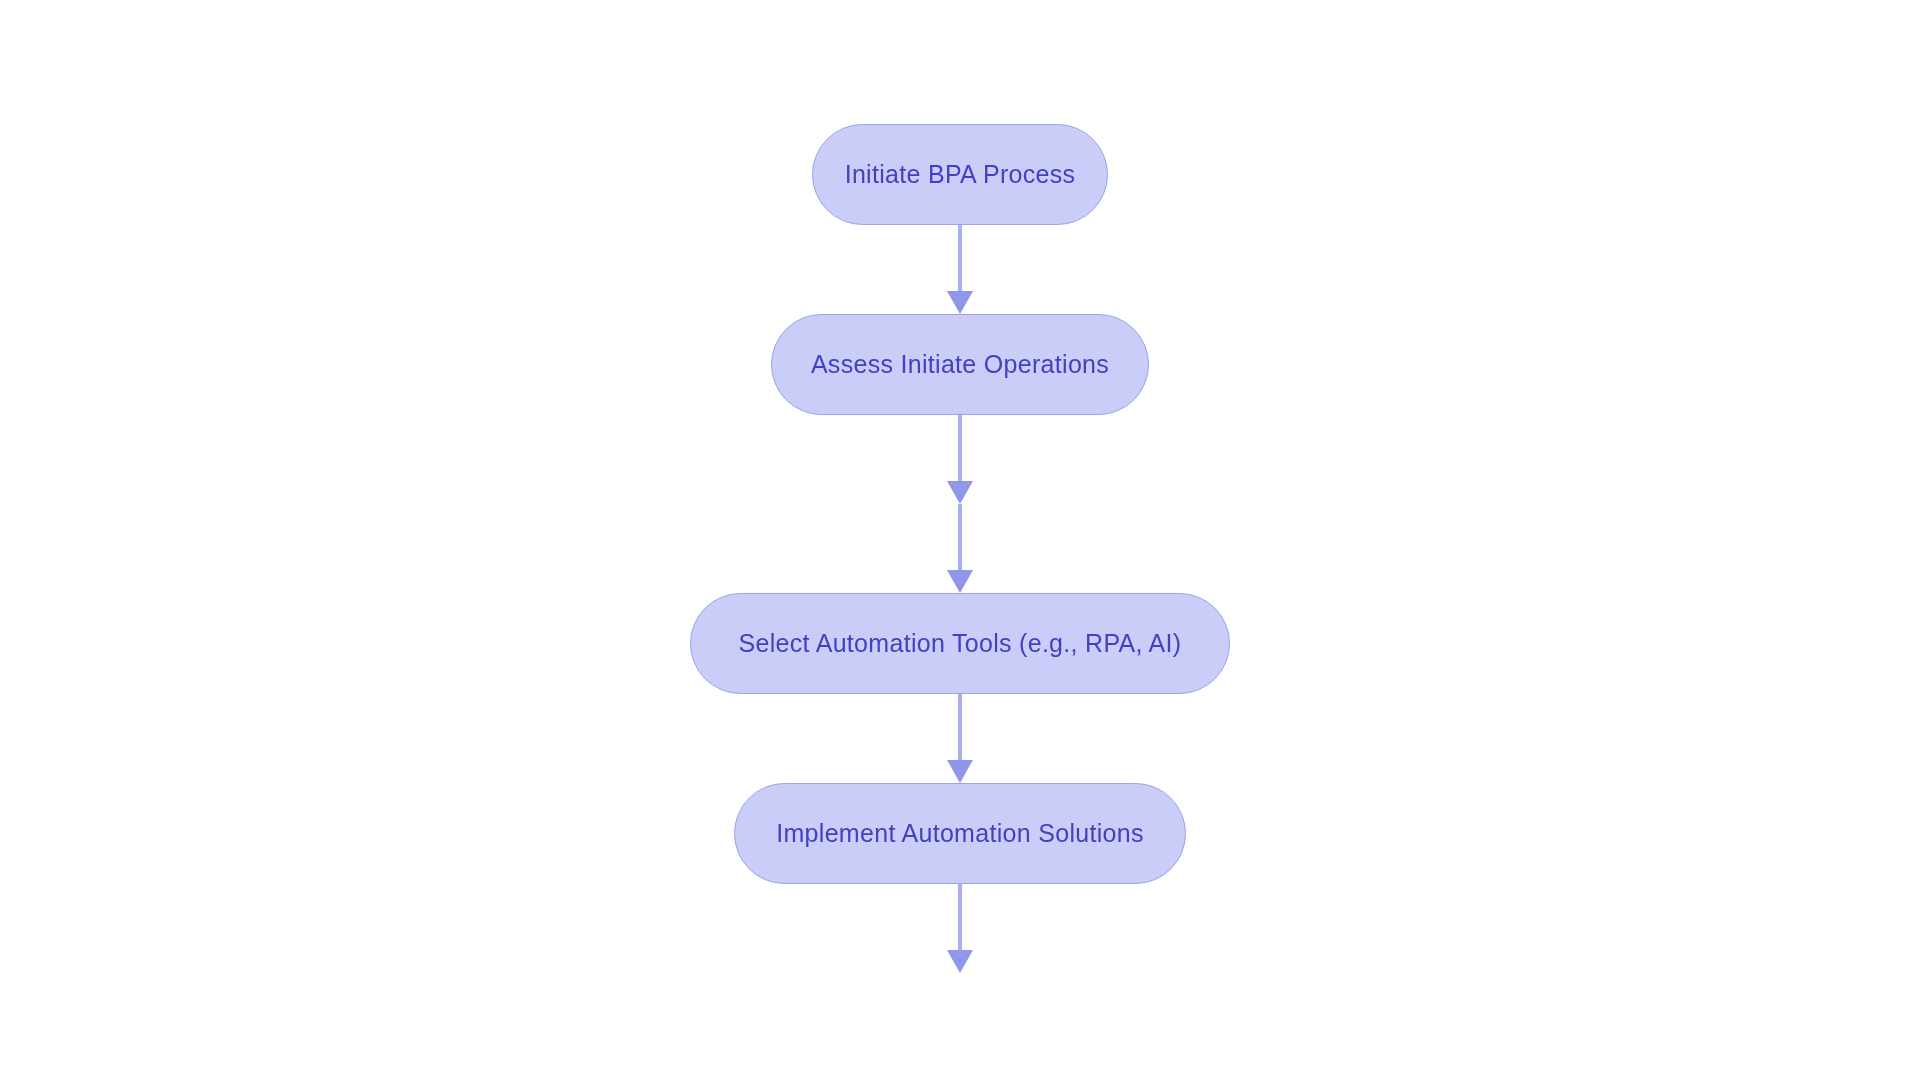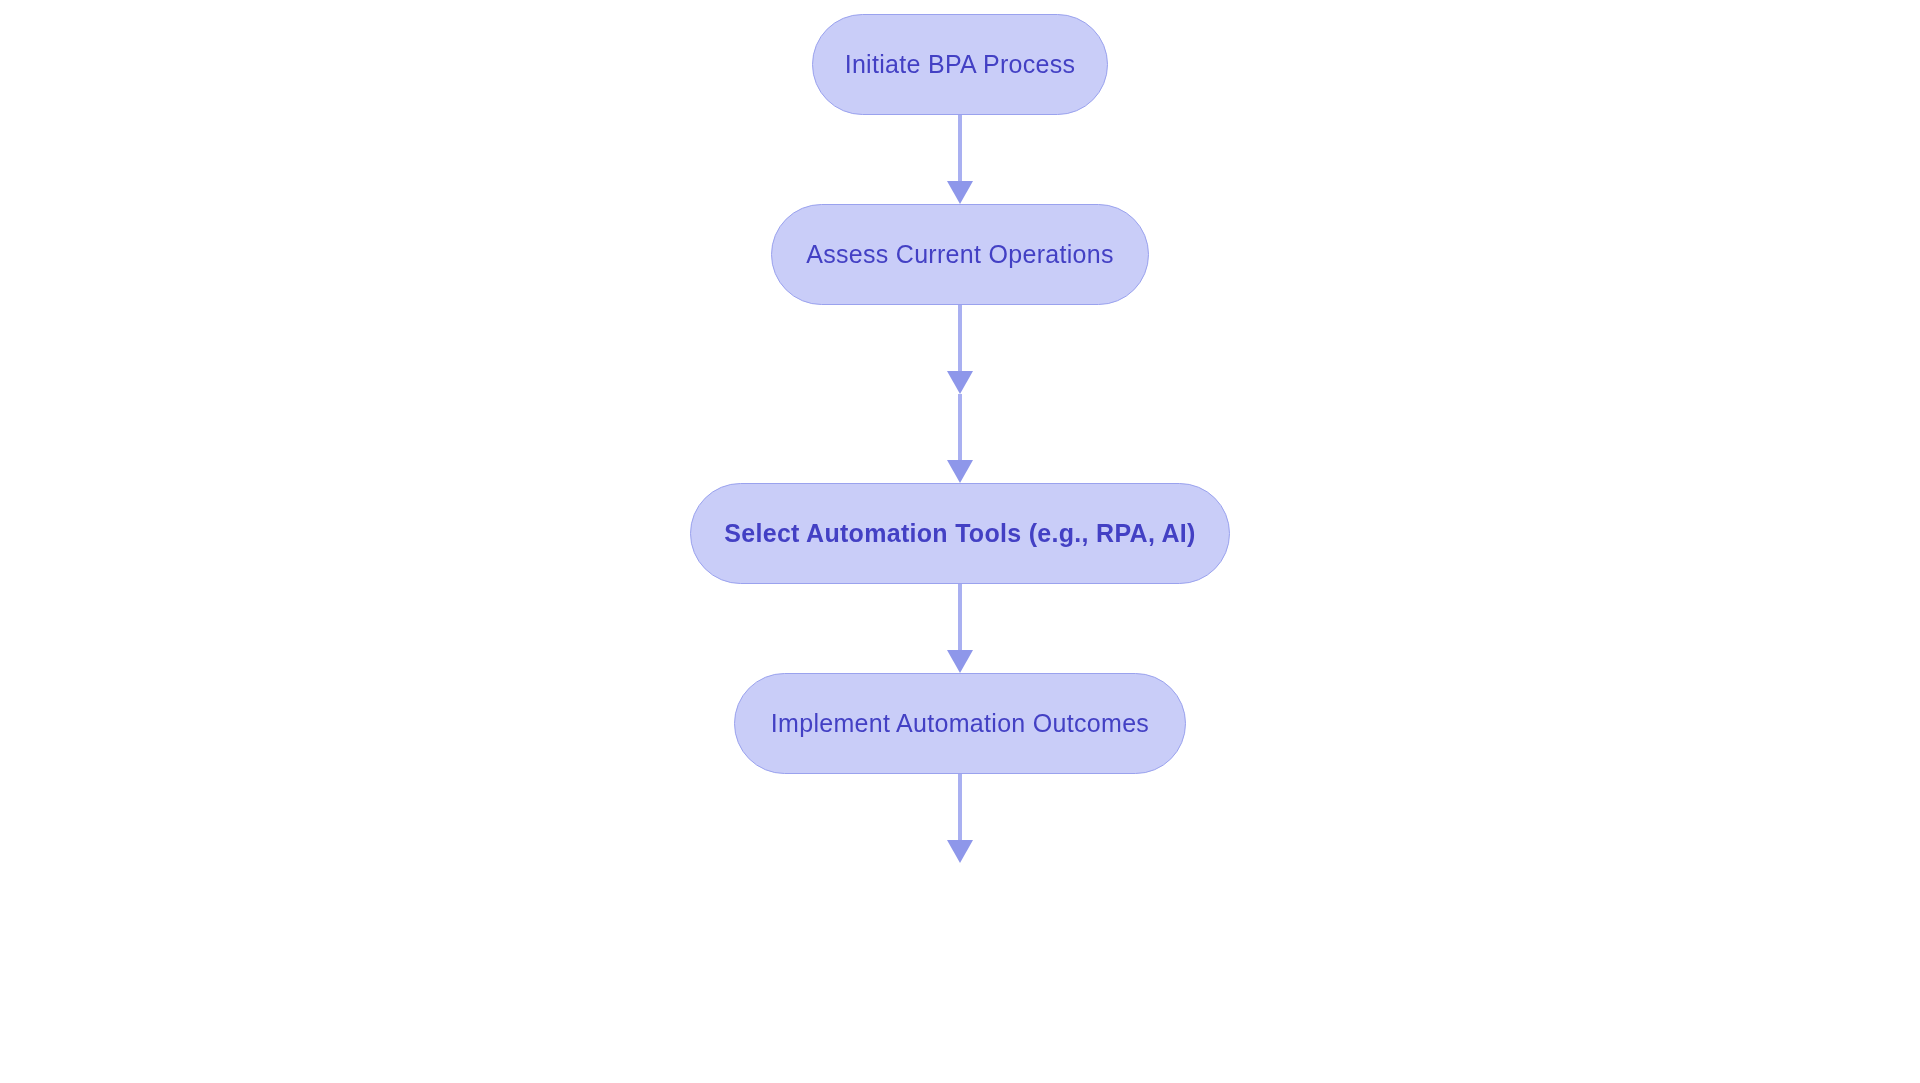--- a/index.html
+++ b/index.html
@@ -12,20 +12,21 @@
     position: relative;
     width: 1920px;
     height: 1083px;
     background: #ffffff;
     overflow: hidden;
     display: flex;
     flex-direction: column;
     align-items: center;
     padding-top: 14px;
     box-sizing: border-box;
+    justify-content: center;
   }
   .node {
     height: 101px;
     box-sizing: border-box;
     background: #c9cdf8;
     border: 1.5px solid #9aa2ee;
     border-radius: 52px;
     display: flex;
     align-items: center;
     justify-content: center;
@@ -34,21 +35,21 @@
   .node-label {
     color: #4340c4;
     font-size: 25px;
     letter-spacing: 0.3px;
     white-space: nowrap;
     text-align: center;
   }
   .n1 { width: 296px; }
   .n2 { width: 378px; }
   .n3 { width: 462px; }
-  .n4 { width: 540px; font-weight: bold; }
+  .n4 { width: 540px; }
   .n5 { width: 452px; }
   .n6 { width: 296px; }
   .arrow {
     height: 89px;
     flex: 0 0 auto;
     display: flex;
     flex-direction: column;
     align-items: center;
   }
   .arrow .shaft {
@@ -72,21 +73,21 @@
   <div class="node n1">
     <span class="node-label">Initiate BPA Process</span>
   </div>
 
   <div class="arrow">
     <div class="shaft"></div>
     <div class="head"></div>
   </div>
 
   <div class="node n2">
-    <span class="node-label">Assess Current Operations</span>
+    <span class="node-label">Assess Initiate Operations</span>
   </div>
 
   <div class="arrow">
     <div class="shaft"></div>
     <div class="head"></div>
   </div>
 
 
   <div class="arrow">
     <div class="shaft"></div>
@@ -96,21 +97,21 @@
   <div class="node n4">
     <span class="node-label">Select Automation Tools (e.g., RPA, AI)</span>
   </div>
 
   <div class="arrow">
     <div class="shaft"></div>
     <div class="head"></div>
   </div>
 
   <div class="node n5">
-    <span class="node-label">Implement Automation Outcomes</span>
+    <span class="node-label">Implement Automation Solutions</span>
   </div>
 
   <div class="arrow">
     <div class="shaft"></div>
     <div class="head"></div>
   </div>
 
 
 </div>
 

